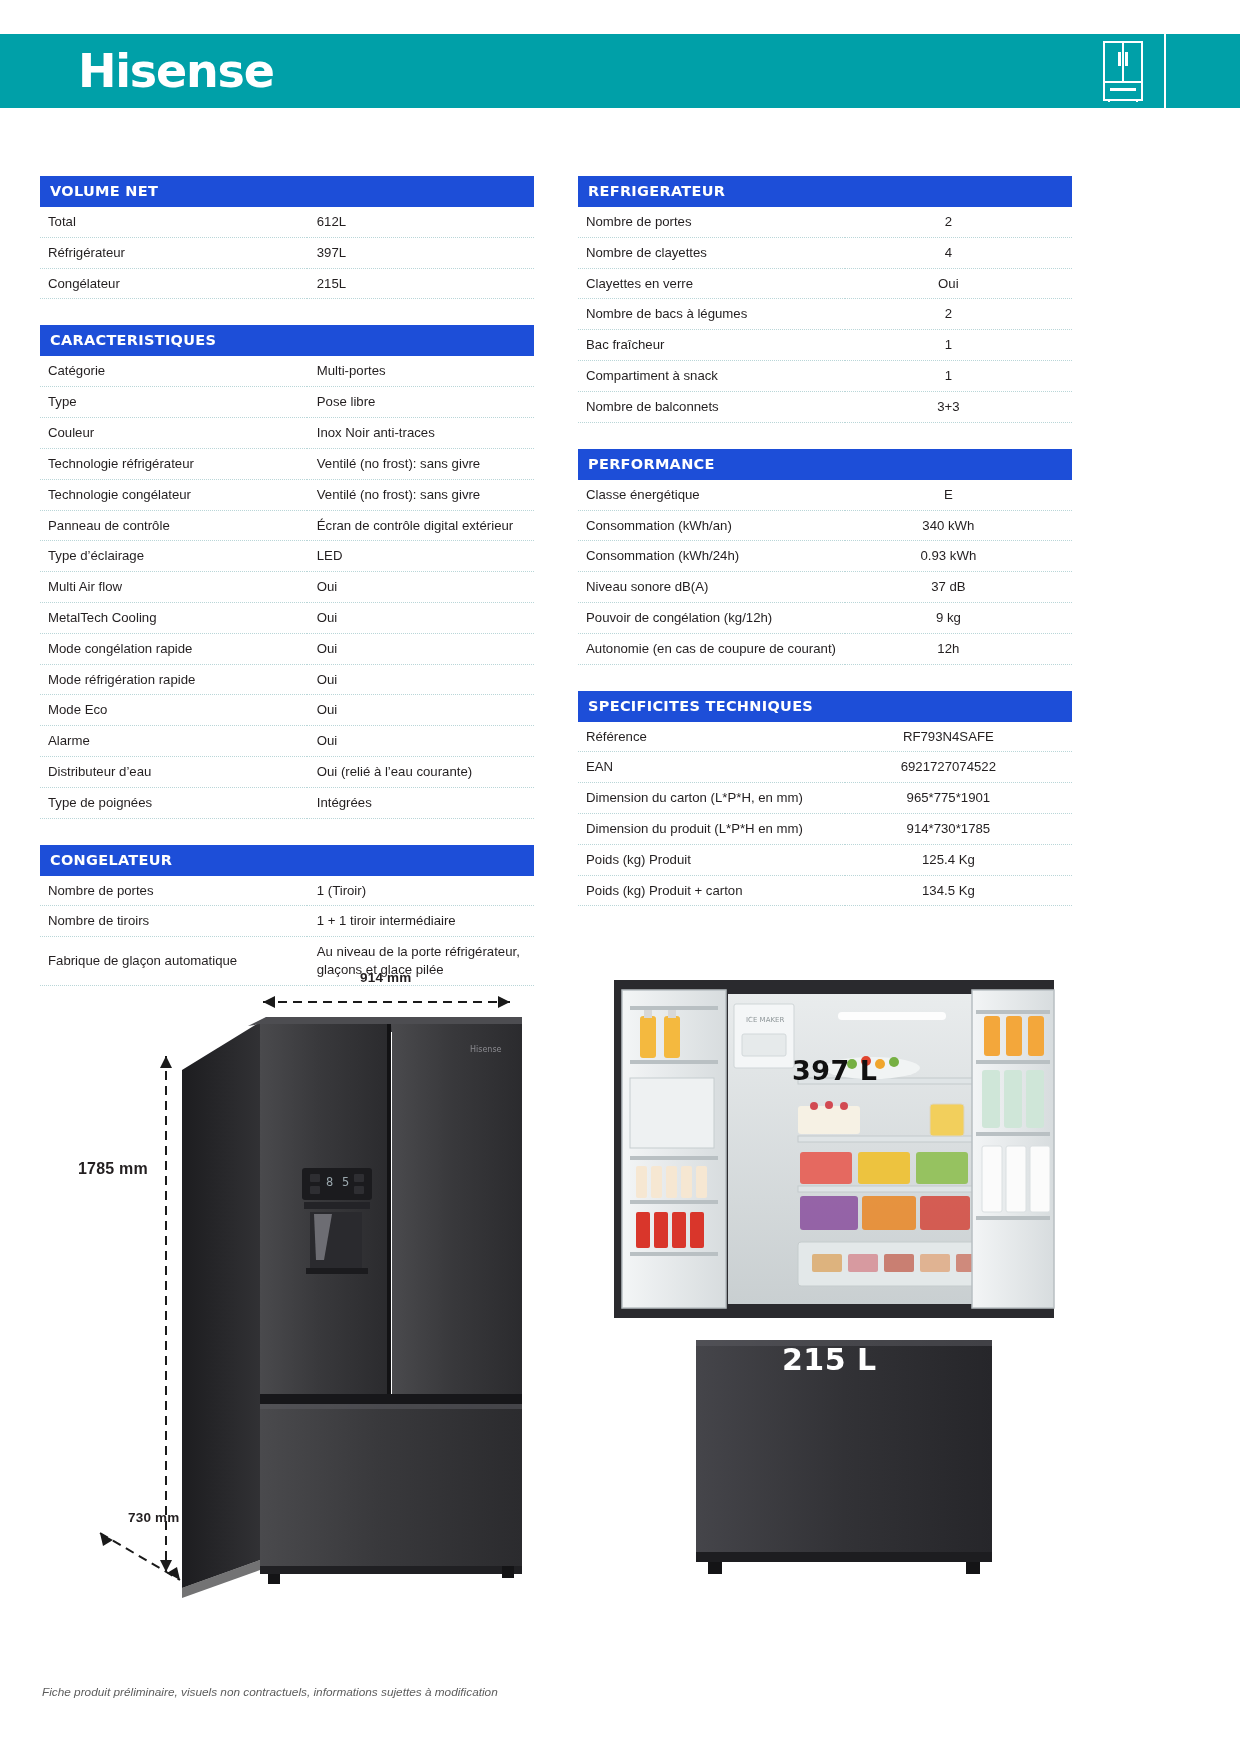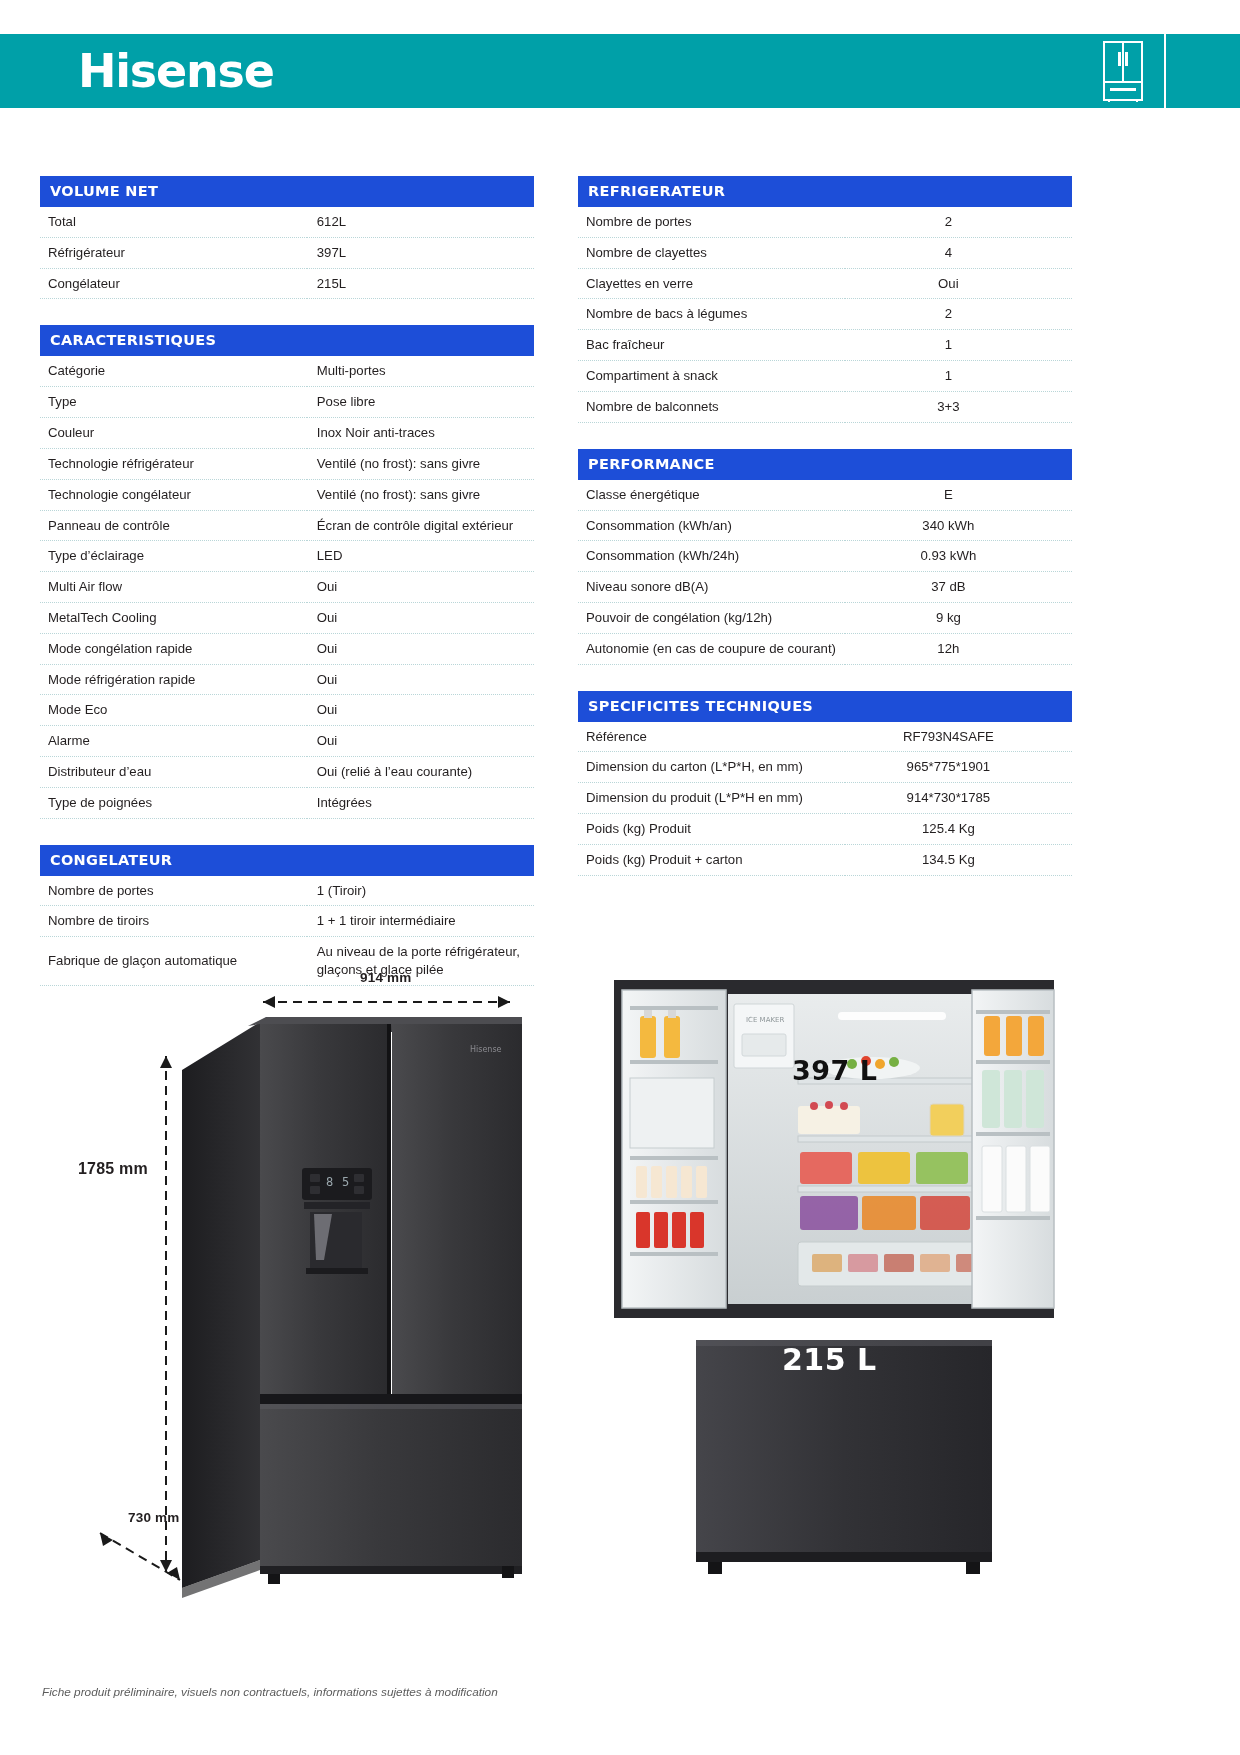--- a/index.html
+++ b/index.html
@@ -291,20 +291,24 @@
     <div class="gap"></div>
 
     <div class="sec-title">SPECIFICITES TECHNIQUES</div>
     <table class="tbl num">
         <tbody>
       <tr>
             <td class="k">Référence</td>
             <td class="v">RF793N4SAFE</td>
           </tr>
       <tr>
+            <td class="k">EAN</td>
+            <td class="v">6921727074522</td>
+          </tr>
+      <tr>
             <td class="k">Dimension du carton (L*P*H, en mm)</td>
             <td class="v">965*775*1901</td>
           </tr>
       <tr>
             <td class="k">Dimension du produit (L*P*H en mm)</td>
             <td class="v">914*730*1785</td>
           </tr>
       <tr>
             <td class="k">Poids (kg) Produit</td>
             <td class="v">125.4 Kg</td>

